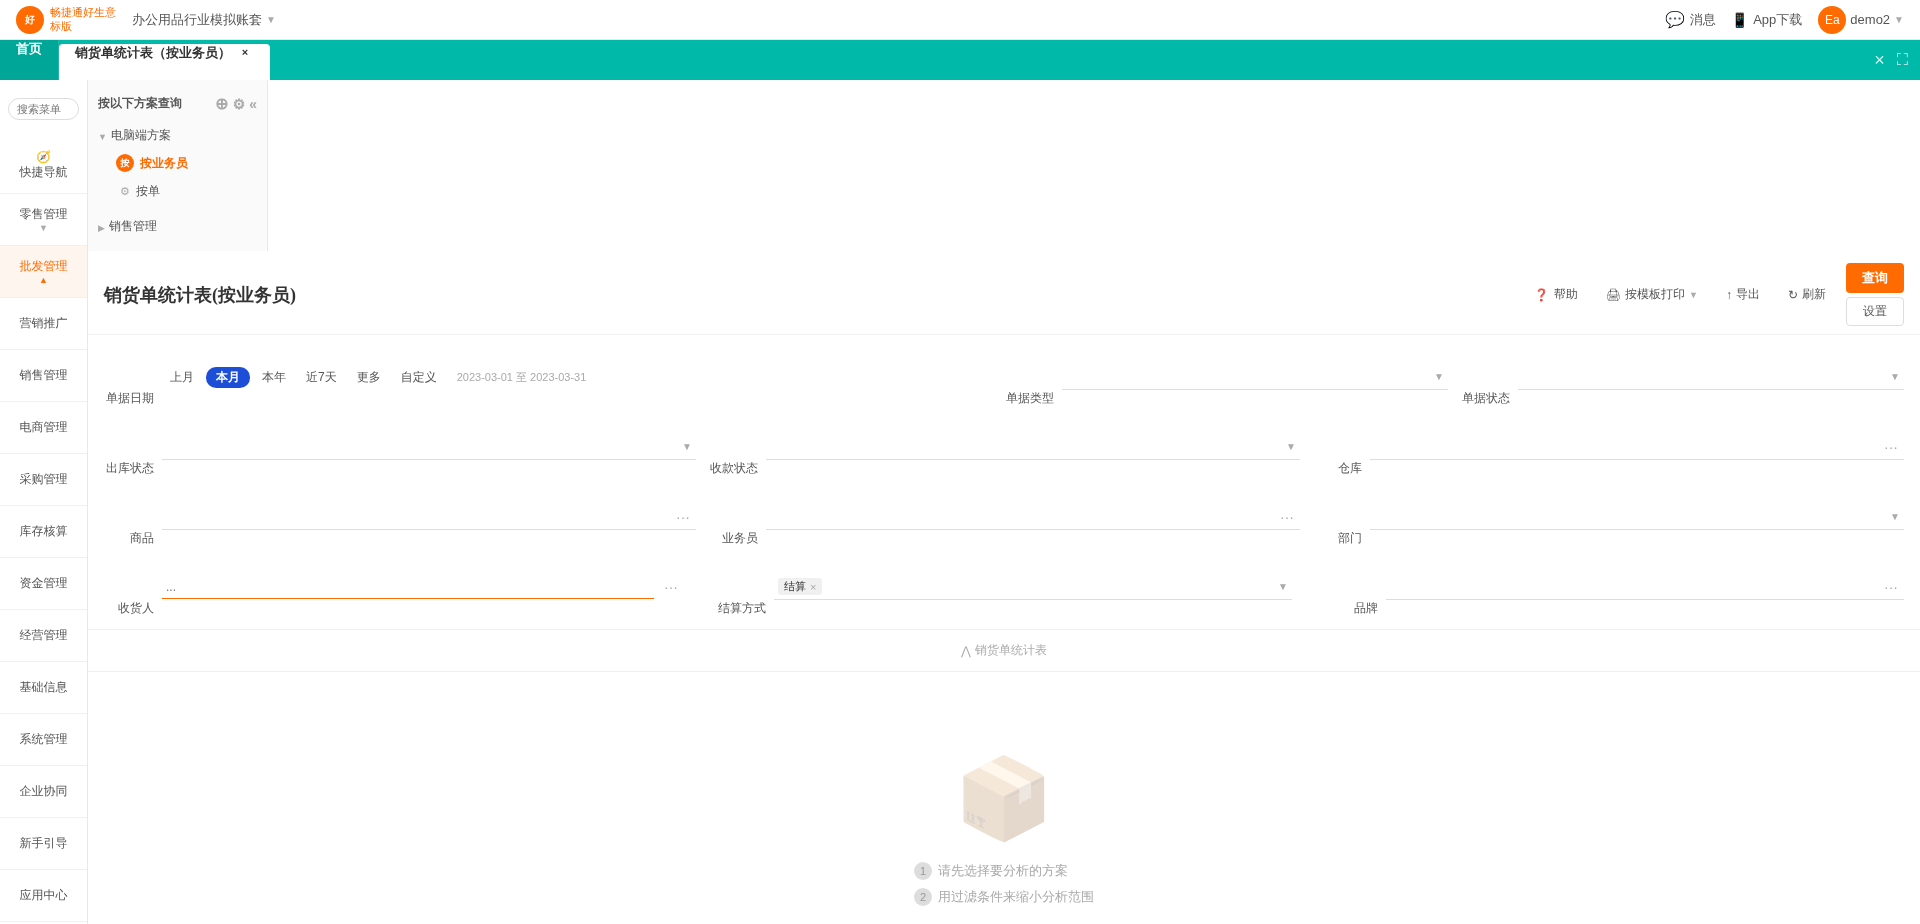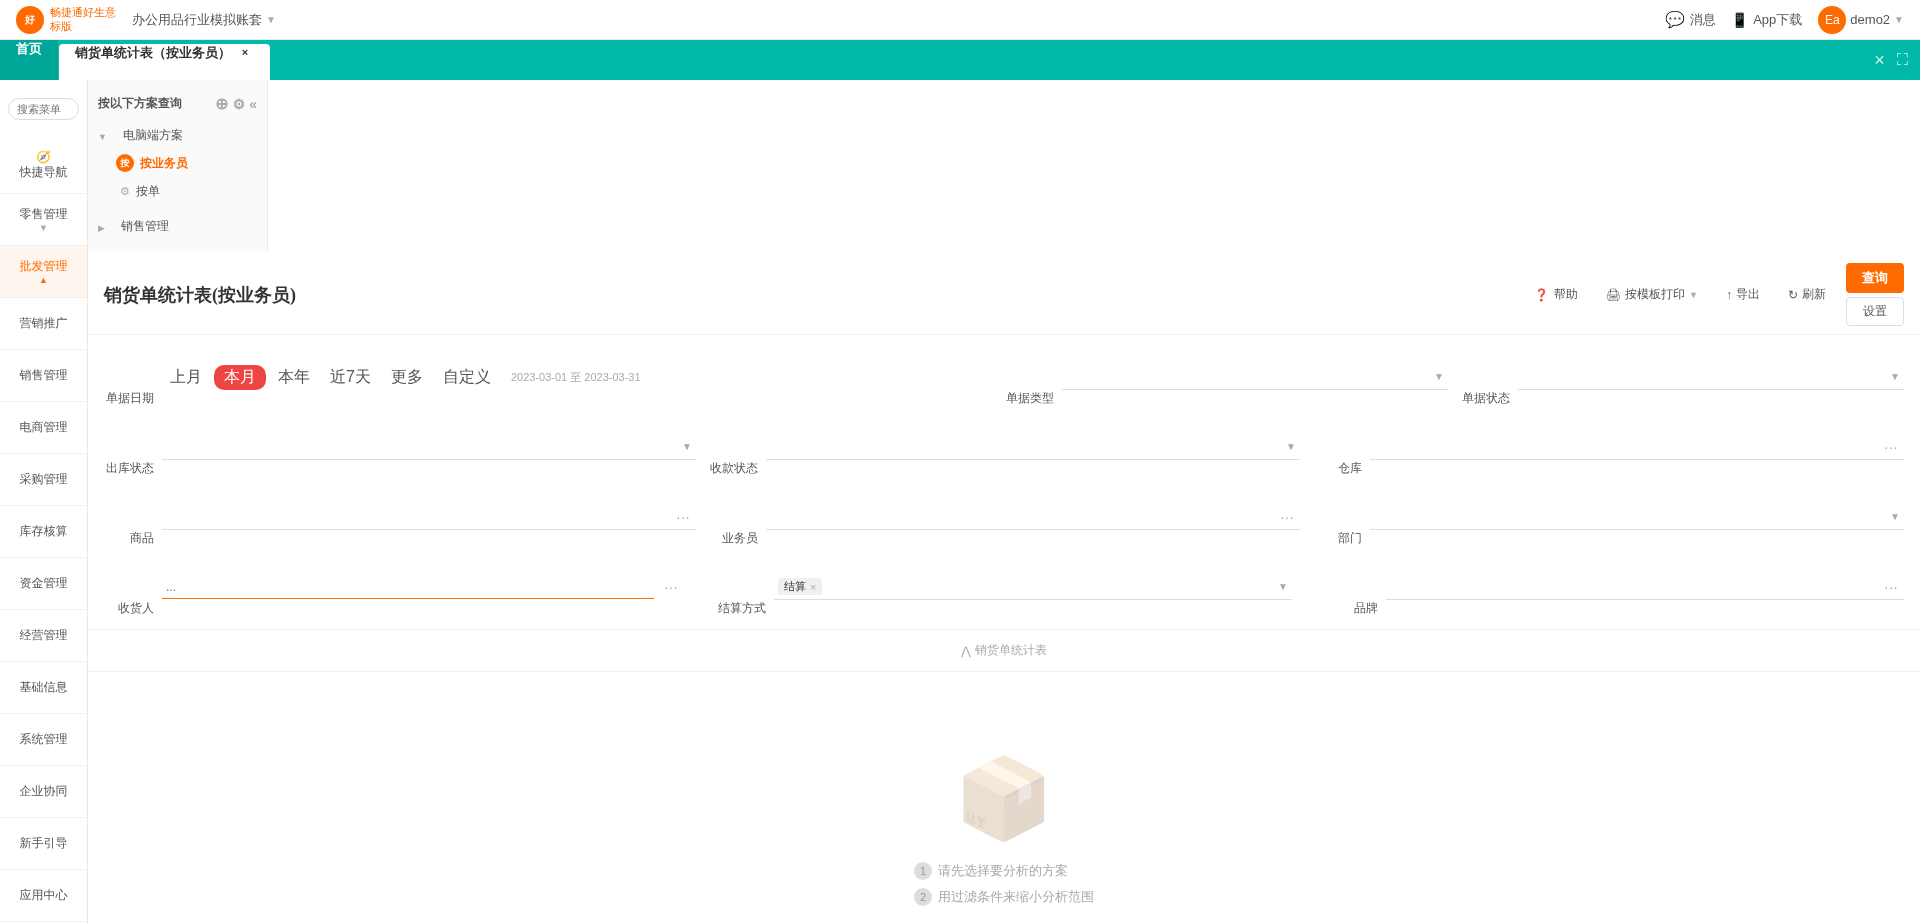--- a/index.html
+++ b/index.html
@@ -115,21 +115,21 @@
       font-size: 12px;
       color: #555;
       font-weight: bold;
     }
     .left-panel-actions { display: flex; gap: 4px; align-items: center; }
     .left-panel-actions span { cursor: pointer; color: #aaa; font-size: 14px; }
     .scheme-group { padding: 4px 0; }
     .scheme-group-header {
       display: flex;
       align-items: center;
-      gap: 16px;
+      gap: 4px;
       padding: 4px 10px;
       font-size: 12px;
       color: #555;
       cursor: pointer;
     }
     .scheme-item {
       display: flex;
       align-items: center;
       gap: 6px;
       padding: 5px 10px 5px 24px;
@@ -233,31 +233,32 @@
       color: #333;
       display: flex;
       align-items: center;
       justify-content: space-between;
       cursor: pointer;
       min-height: 26px;
     }
     .date-tabs { display: flex; gap: 4px; align-items: center; }
     .date-tab {
       padding: 2px 8px;
-      font-size: 16px;
+      font-size: 12px;
       cursor: pointer;
       border-radius: 3px;
       color: #555;
       text-align: right;
     }
     .date-tab.active {
-      background: #ef4444;
+      background: #1d4ed8;
       color: #fff;
       border-radius: 10px;
       padding: 2px 10px;
+      font-weight: bold;
     }
     .date-text { font-size: 11px; color: #aaa; margin-left: 4px; }
     .filter-dots { color: #aaa; font-size: 14px; cursor: pointer; padding: 0 2px; }
     .tag-clear { display: flex; align-items: center; gap: 2px; background: #f0f0f0; border-radius: 3px; padding: 1px 6px; font-size: 11px; }
     .tag-clear .x { cursor: pointer; color: #aaa; margin-left: 2px; }
 
     
     .collapse-row {
       display: flex;
       justify-content: center;

